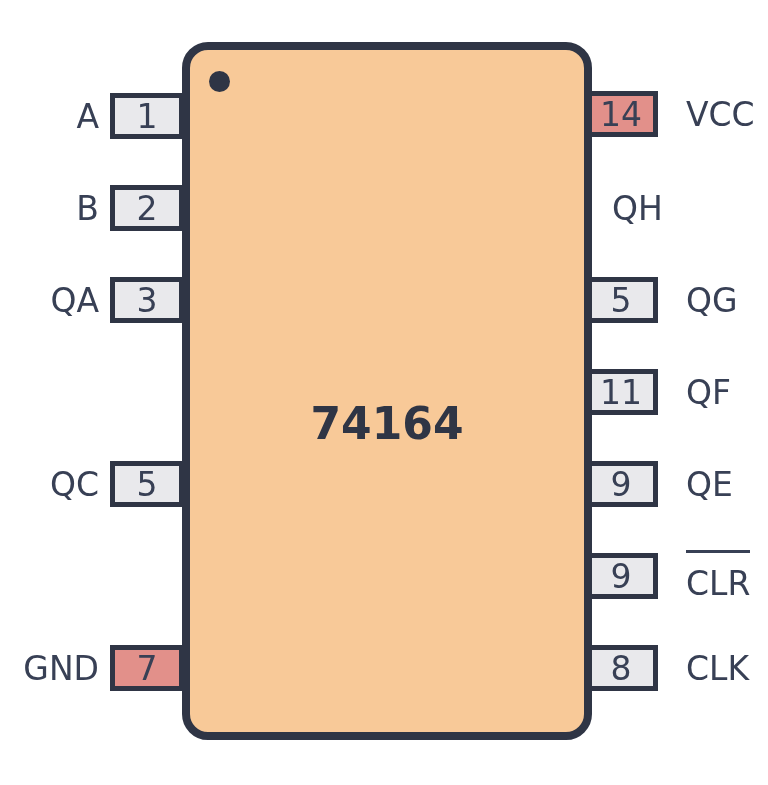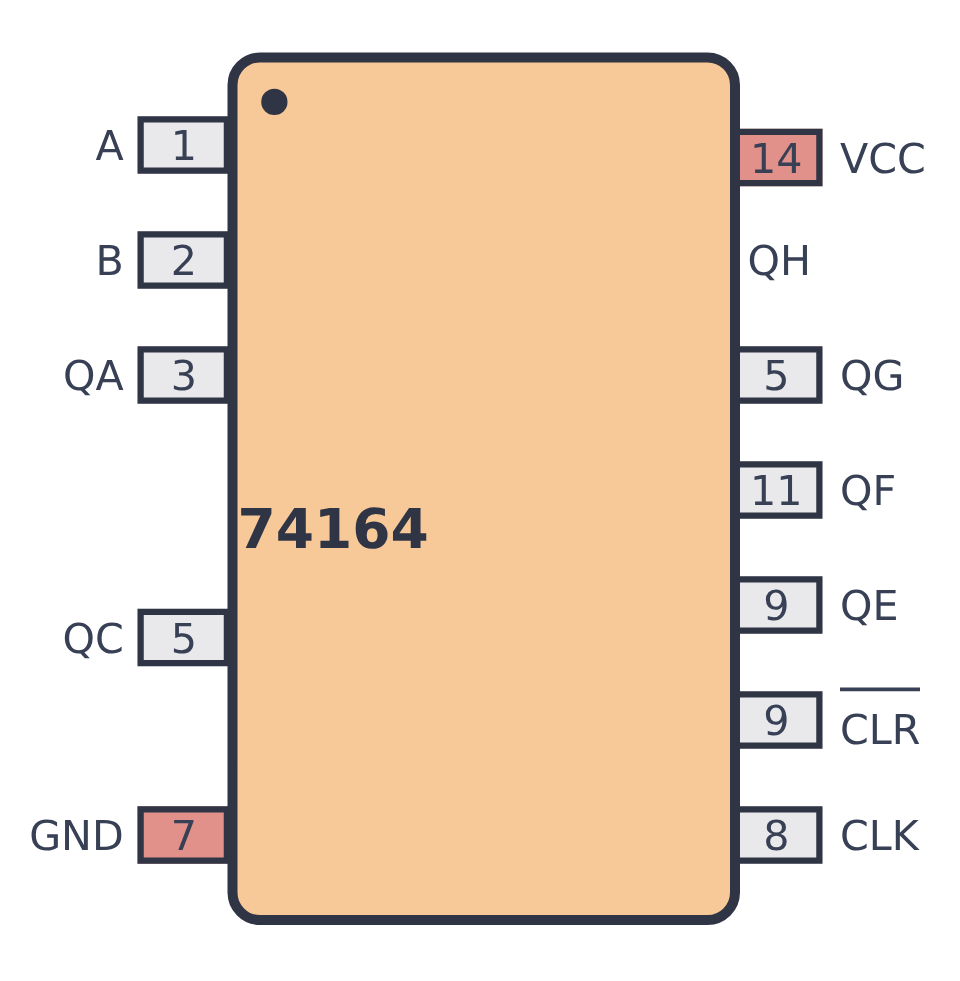--- a/index.html
+++ b/index.html
@@ -30,20 +30,21 @@
     width: 21px;
     height: 21px;
     border-radius: 50%;
     background: var(--border, #2F3545);
   }
   .chip-title {
     position: absolute;
     left: 0;
     right: 0;
     top: 348px;
+    text-align: center;
     font-size: 44px;
     font-weight: bold;
     color: var(--title_text, #2F3545);
   }
   .pin-row {
     position: absolute;
     height: 46px;
     display: flex;
     align-items: center;
     z-index: 1;
@@ -71,21 +72,21 @@
   }
   .pin-box.power {
     background: var(--power_fill, #E2908A);
   }
   .pin-label {
     font-size: 33px;
     color: var(--text, #384055);
     white-space: nowrap;
   }
   .left .pin-label  { margin-right: 11px; }
-  .right .pin-label { margin-left: 14px; }
+  .right .pin-label { margin-left: 28px; }
   .pin-label.overline {
     border-top: 3px solid var(--text, #384055);
     padding-top: 14px;
     line-height: 1.05;
   }
 </style>
 </head>
 <body>
 
 <div class="stage">
@@ -101,34 +102,34 @@
     <span class="pin-box">
         <span>2</span>
       </span>
   </div>
   <div class="pin-row left" style="top:277px">
     <span class="pin-label">QA</span>
     <span class="pin-box">
         <span>3</span>
       </span>
   </div>
-  <div class="pin-row left" style="top:487px">
+  <div class="pin-row left" style="top:461px">
     <span class="pin-label">QC</span>
     <span class="pin-box">
         <span>5</span>
       </span>
   </div>
   <div class="pin-row left" style="top:645px">
     <span class="pin-label">GND</span>
     <span class="pin-box power">
         <span>7</span>
       </span>
   </div>
 
-  <div class="pin-row right" style="top:103px">
+  <div class="pin-row right" style="top:91px">
     <span class="pin-box power">
         <span>14</span>
       </span>
     <span class="pin-label">VCC</span>
   </div>
   <div class="pin-row right" style="top:185px">
     <span class="pin-label">QH</span>
   </div>
   <div class="pin-row right" style="top:277px">
     <span class="pin-box">

